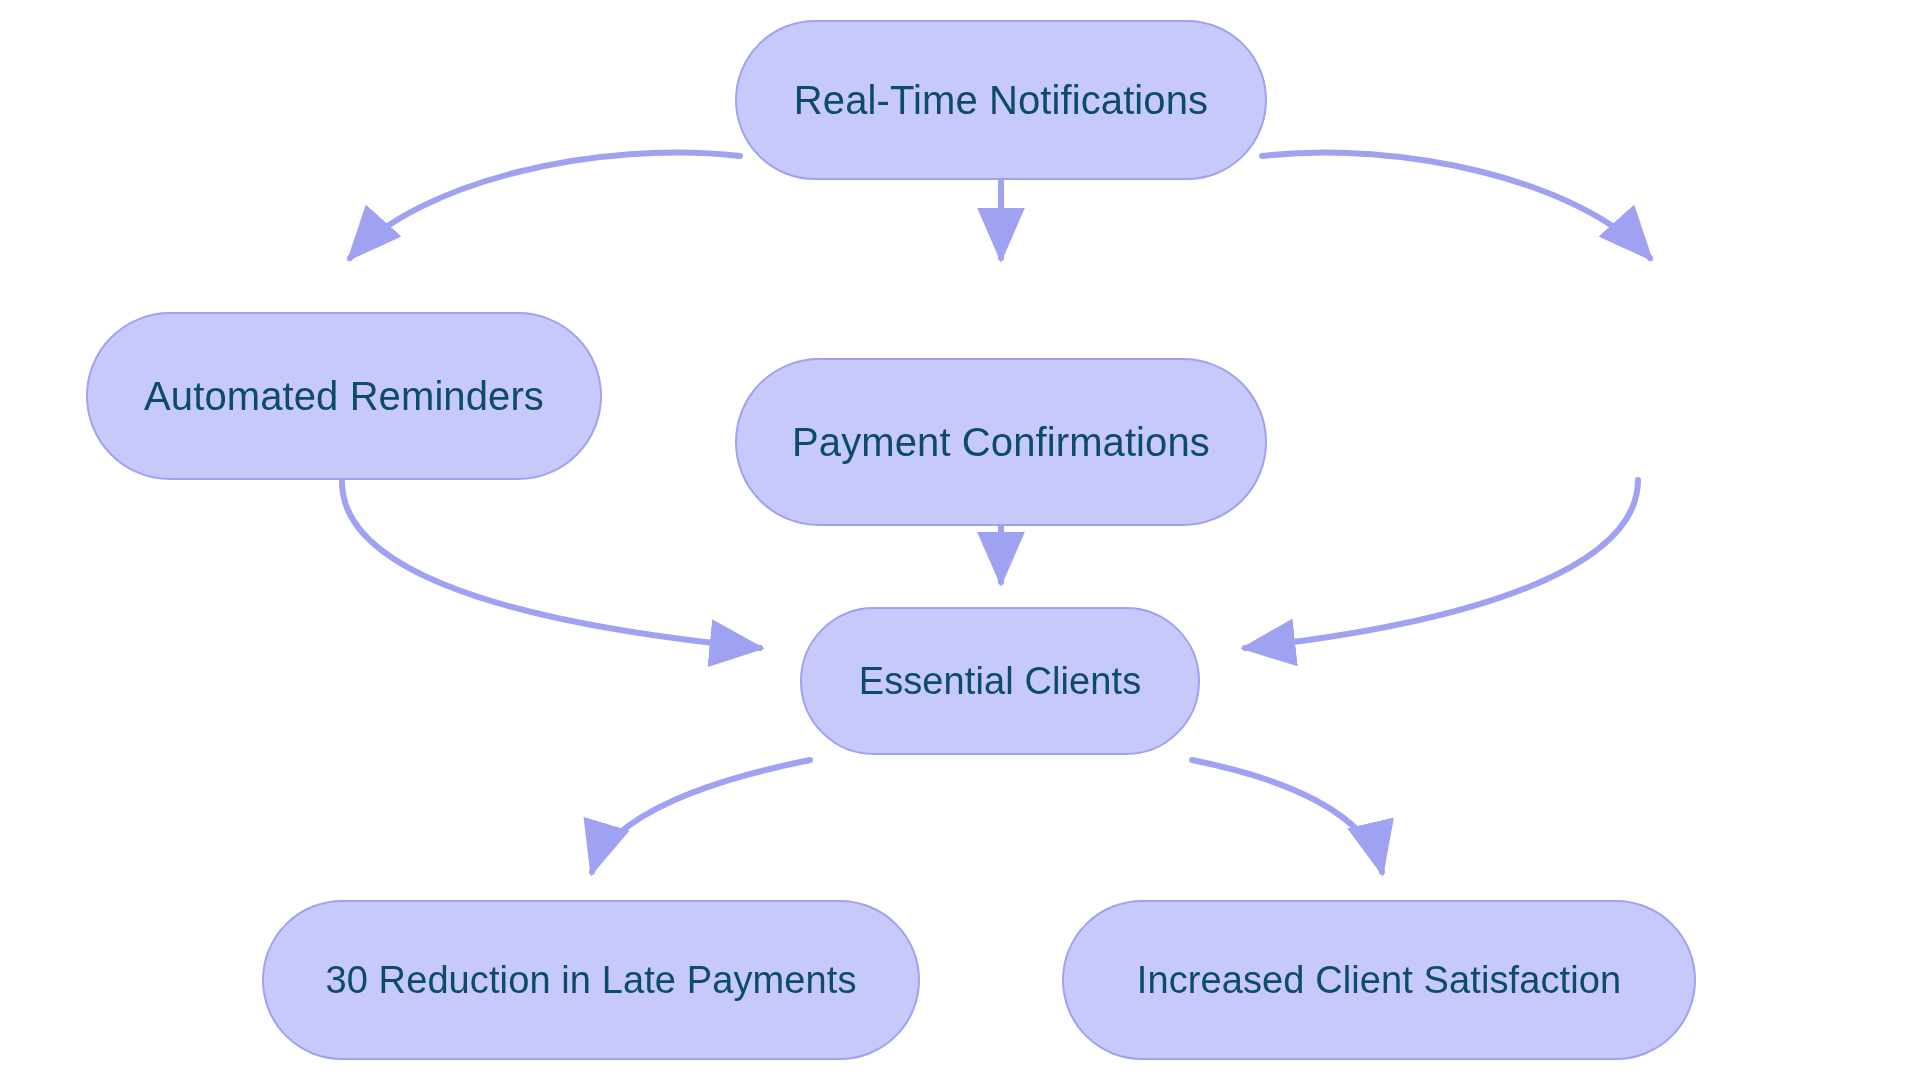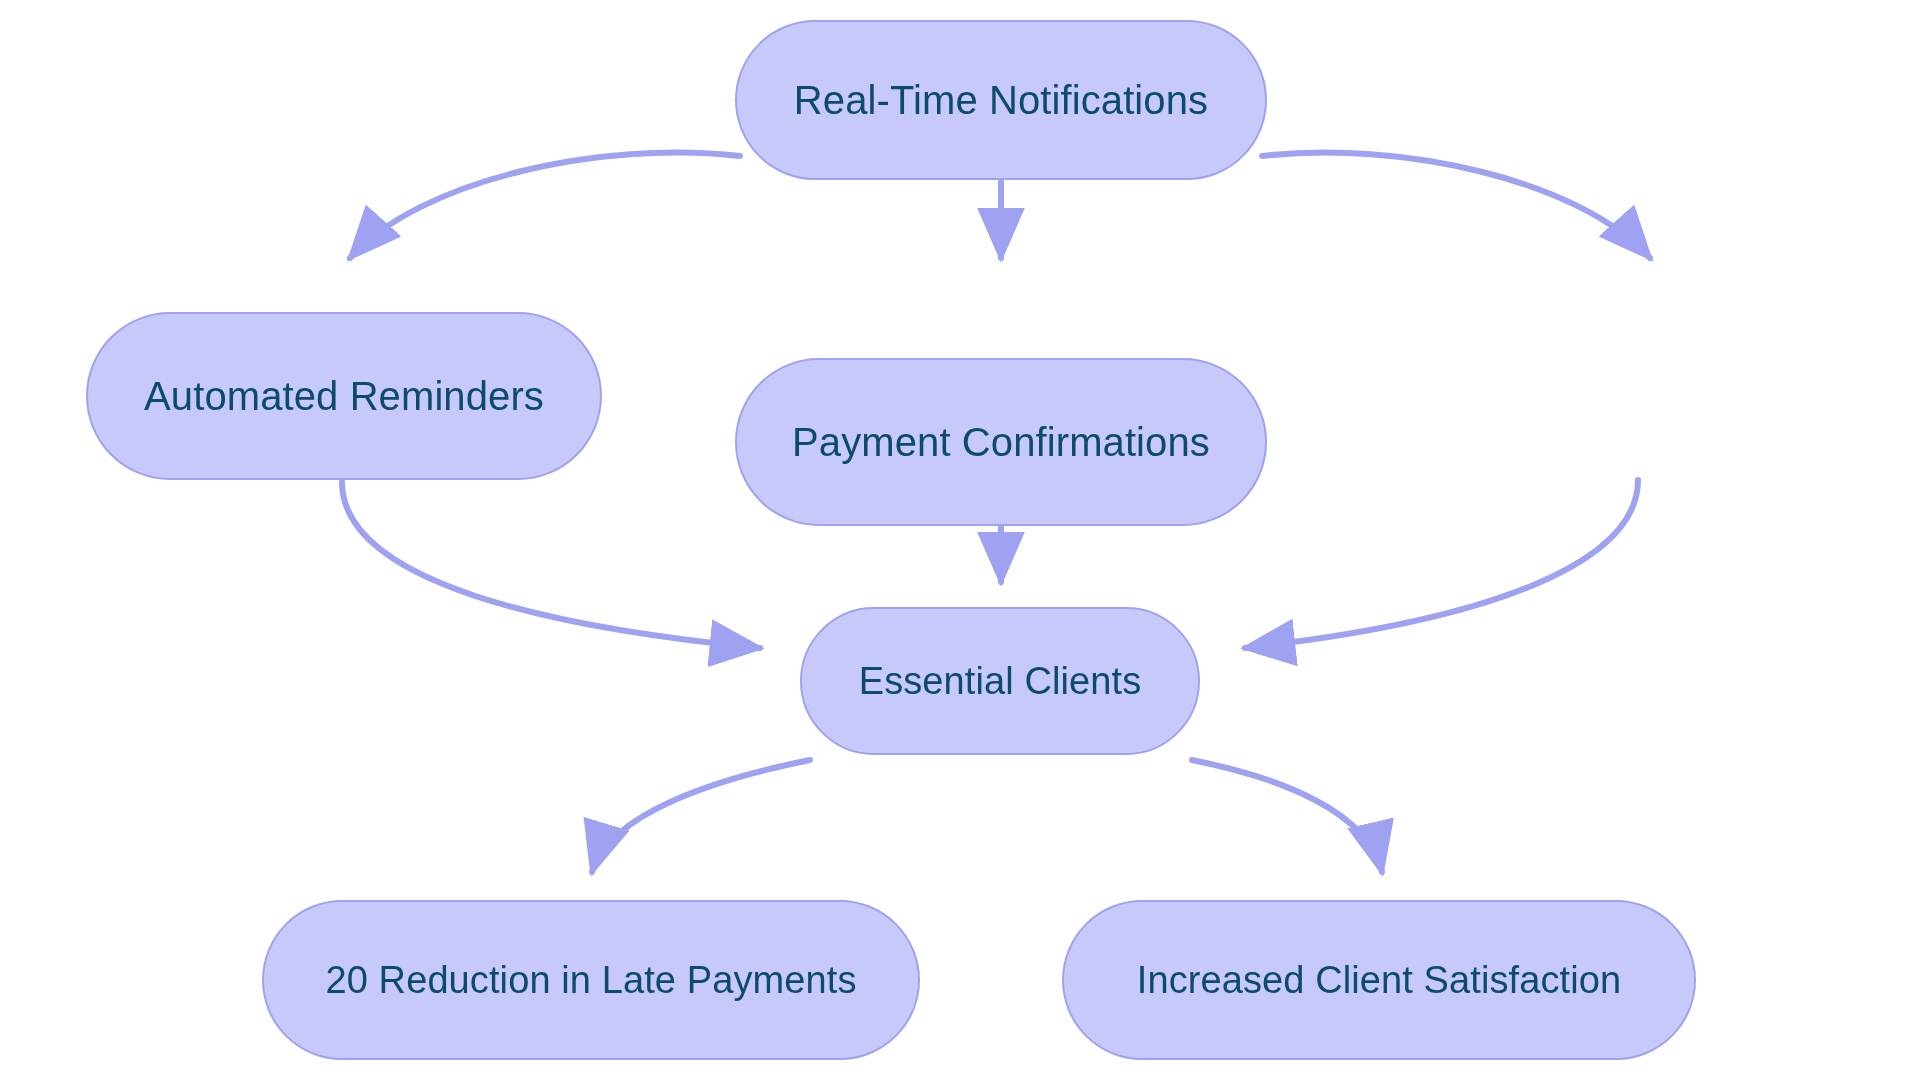--- a/index.html
+++ b/index.html
@@ -95,20 +95,20 @@
   <div class="node n-pay">
     <span class="node-label">Payment Confirmations</span>
   </div>
 
 
   <div class="node n-informed">
     <span class="node-label">Essential Clients</span>
   </div>
 
   <div class="node n-reduction">
-    <span class="node-label">20 Reduction in Late Payments</span>
+    <span class="node-label">30 Reduction in Late Payments</span>
   </div>
 
   <div class="node n-satisfy">
     <span class="node-label">Increased Client Satisfaction</span>
   </div>
 
 </div>
 
 </body></html>

